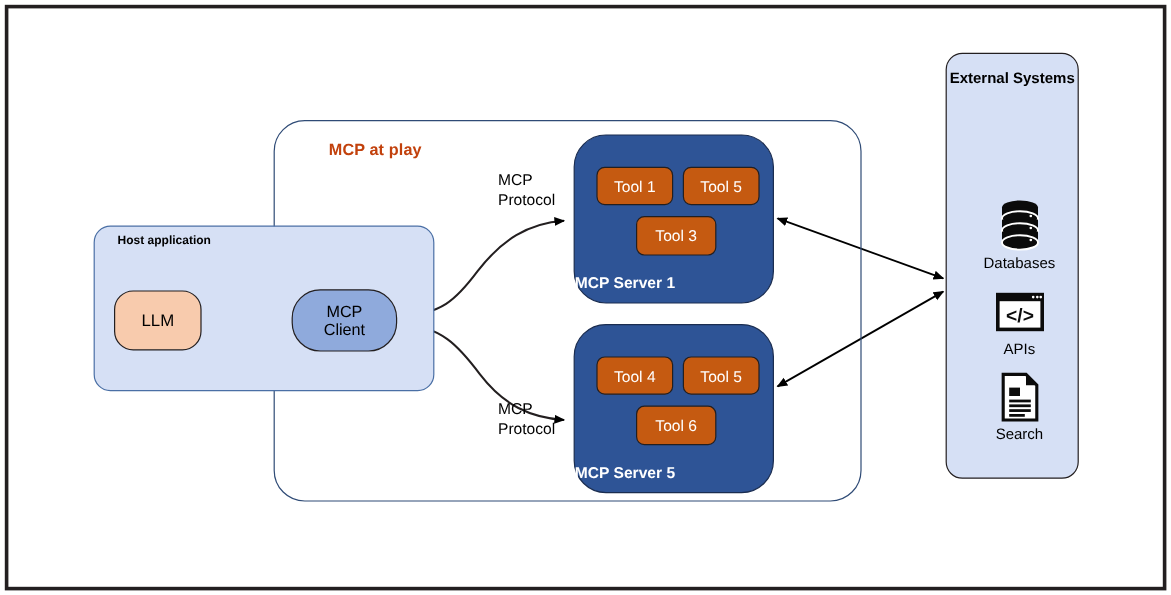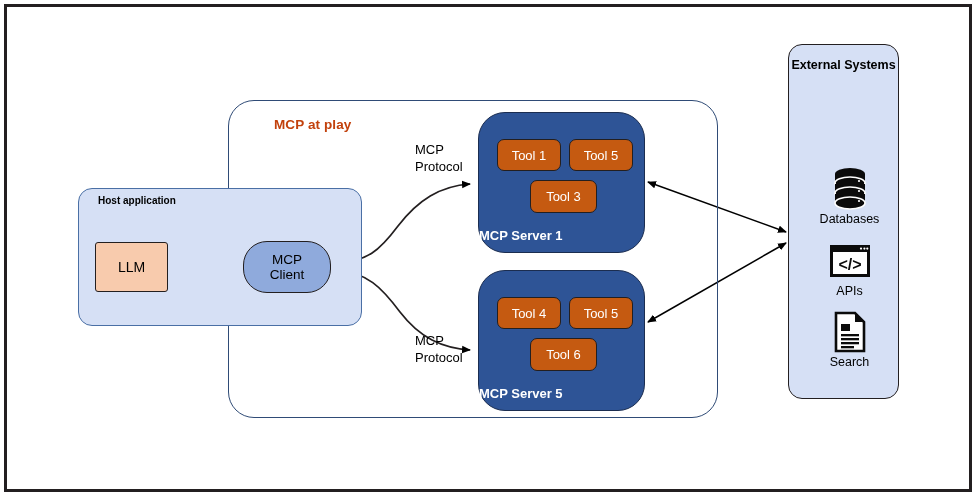--- a/index.html
+++ b/index.html
@@ -27,21 +27,21 @@
   .host-app{
     position:absolute;left:78px;top:188px;width:284px;height:138px;
     background:#d6e0f5;border:1.2px solid #4a6fa5;border-radius:14px;
     box-sizing:border-box;
   }
   .host-app-label{
     position:absolute;left:98px;top:195px;font-size:10px;font-weight:bold;color:#000;
   }
   .llm-box{
     position:absolute;left:95px;top:242px;width:73px;height:50px;
-    background:#f8cbad;border:1.3px solid #231f20;border-radius:3px;
+    background:#f8cbad;border:1.3px solid #231f20;border-radius:16px;
     display:flex;align-items:center;justify-content:center;
     font-size:14px;color:#000;box-sizing:border-box;
   }
   .mcp-client{
     position:absolute;left:243px;top:241px;width:88px;height:52px;
     background:#8faadc;border:1.3px solid #231f20;border-radius:24px;
     display:flex;flex-direction:column;align-items:center;justify-content:center;
     font-size:13.5px;color:#000;line-height:1.12;box-sizing:border-box;
   }
 

